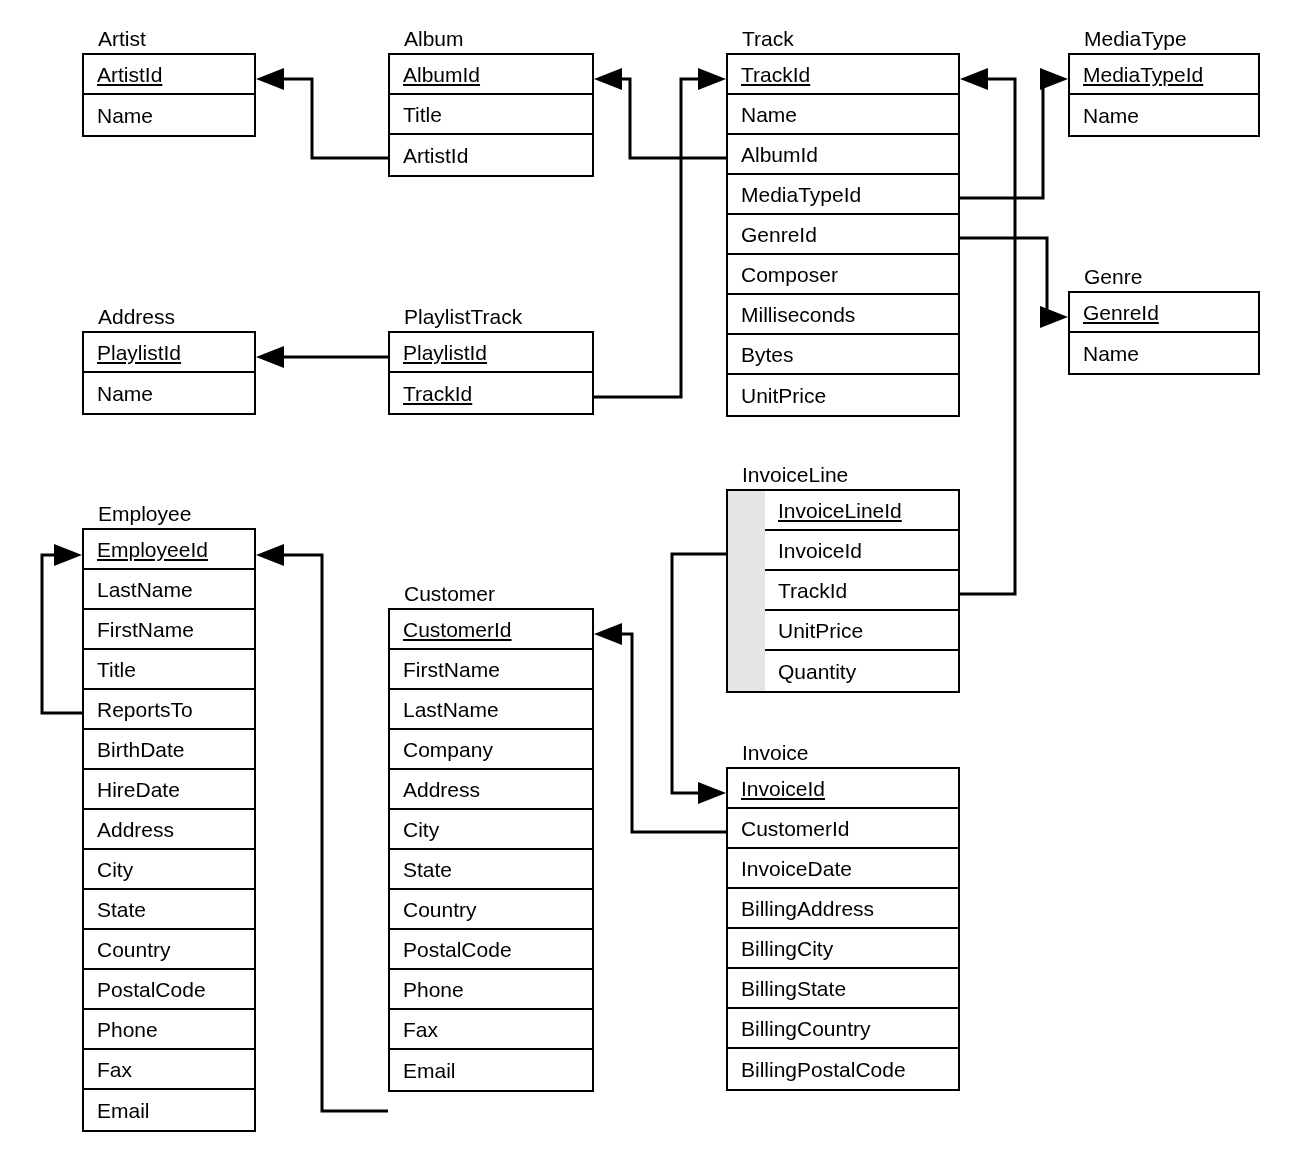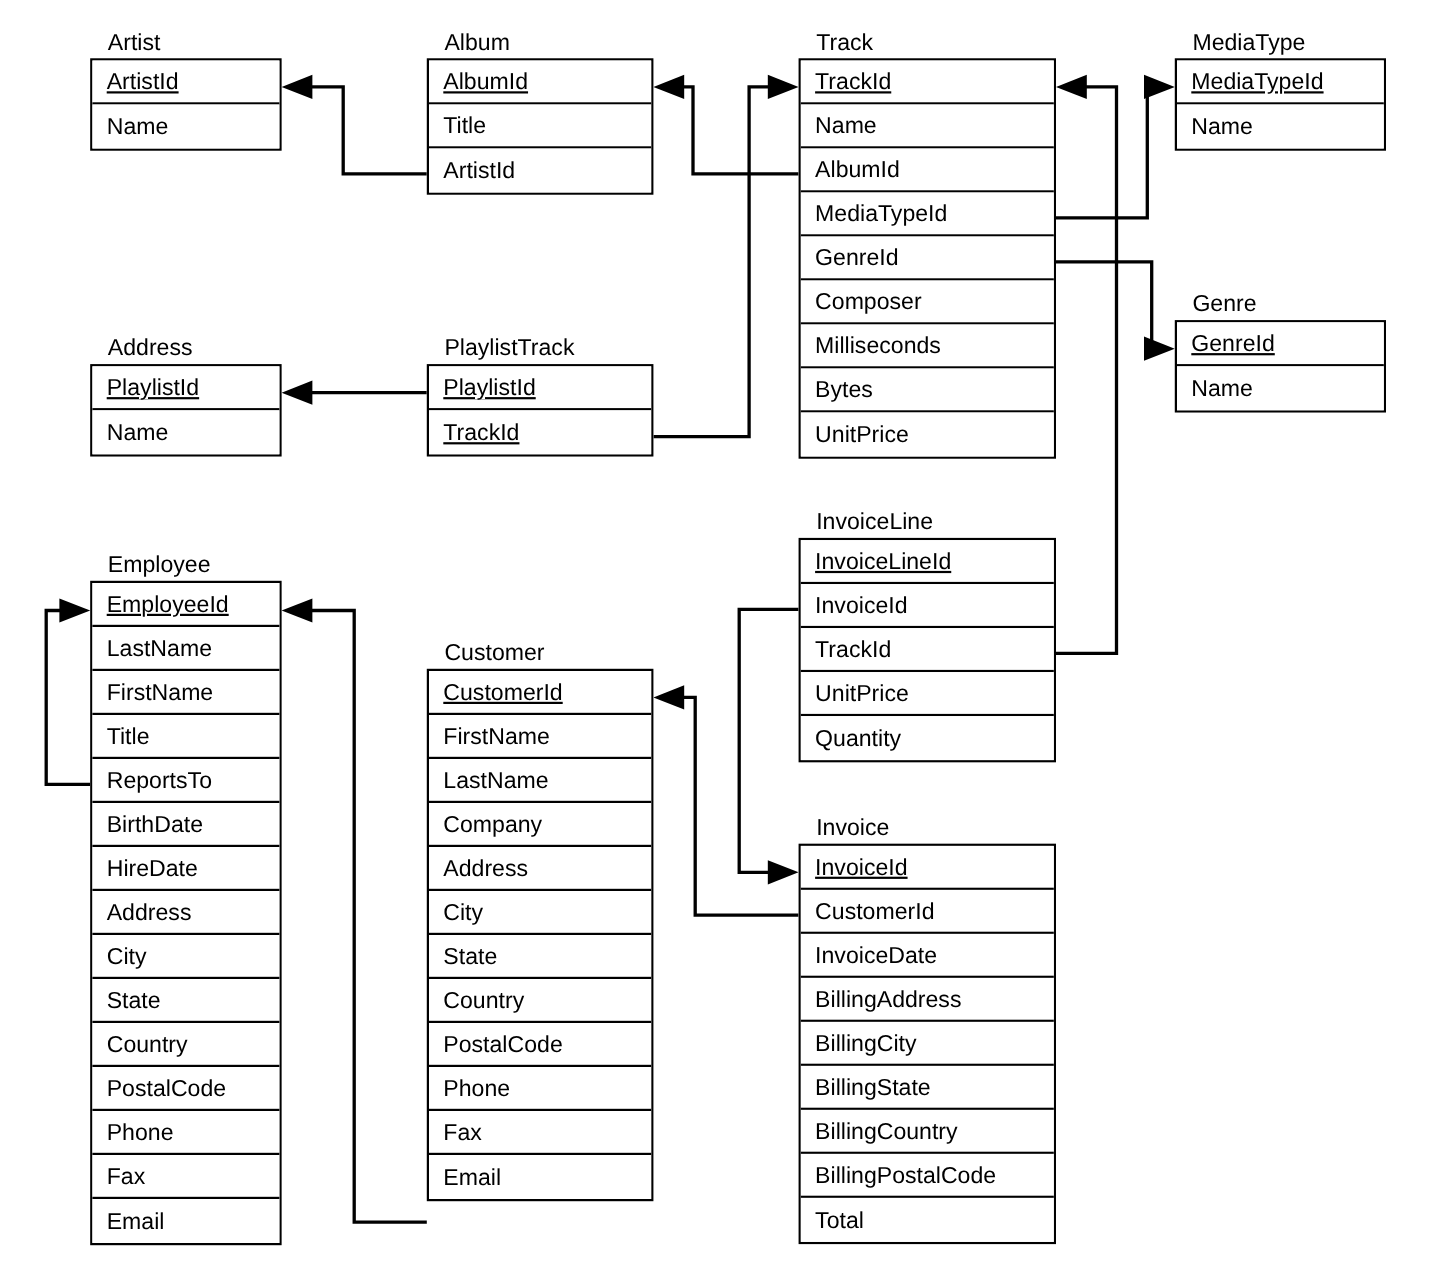--- a/index.html
+++ b/index.html
@@ -228,21 +228,21 @@
           <div class="field pk">
             <span class="fname">PlaylistId</span>
           </div>
           <div class="field pk">
             <span class="fname">TrackId</span>
           </div>
         </div>
       </div>
       <div class="entity" style="left: 726px; top: 464px;">
         <div class="entity-title">InvoiceLine</div>
-        <div class="entity-box" style="width: 234px;">
+        <div class="entity-box" style="width: 234px; padding-left: 37px;">
           <div class="field pk">
             <span class="fname">InvoiceLineId</span>
           </div>
           <div class="field">
             <span class="fname">InvoiceId</span>
           </div>
           <div class="field">
             <span class="fname">TrackId</span>
           </div>
           <div class="field">
@@ -364,20 +364,17 @@
           </div>
           <div class="field">
             <span class="fname">BillingState</span>
           </div>
           <div class="field">
             <span class="fname">BillingCountry</span>
           </div>
           <div class="field">
             <span class="fname">BillingPostalCode</span>
           </div>
-          <div class="field">
-            <span class="fname">Total</span>
-          </div>
         </div>
       </div>
     </div>
 
 </div>
 
 </body></html>

